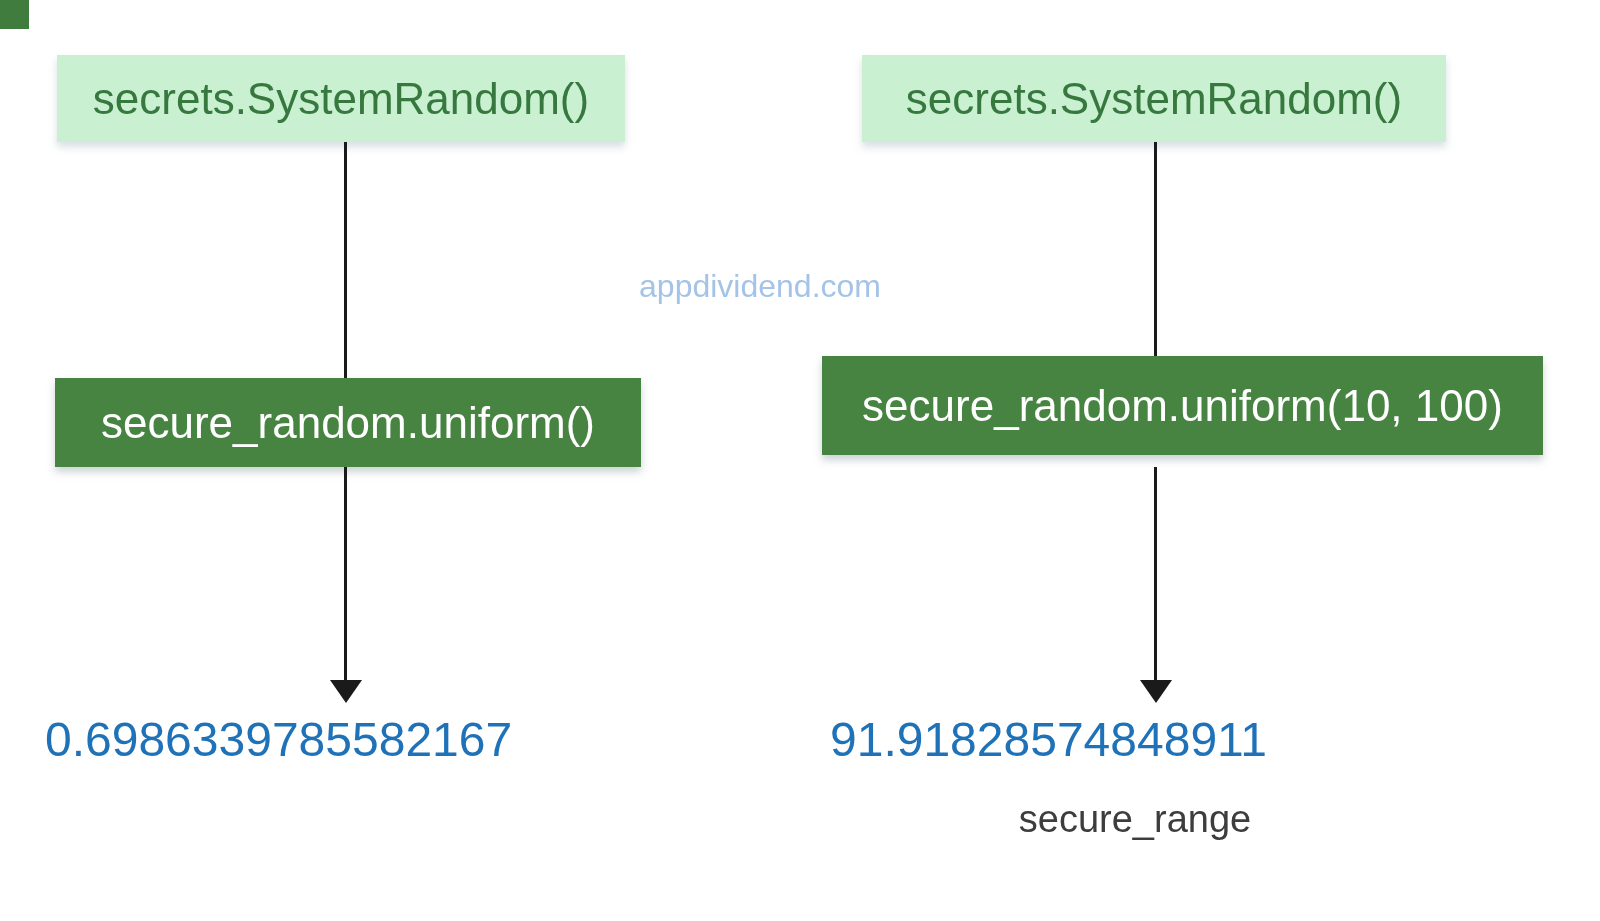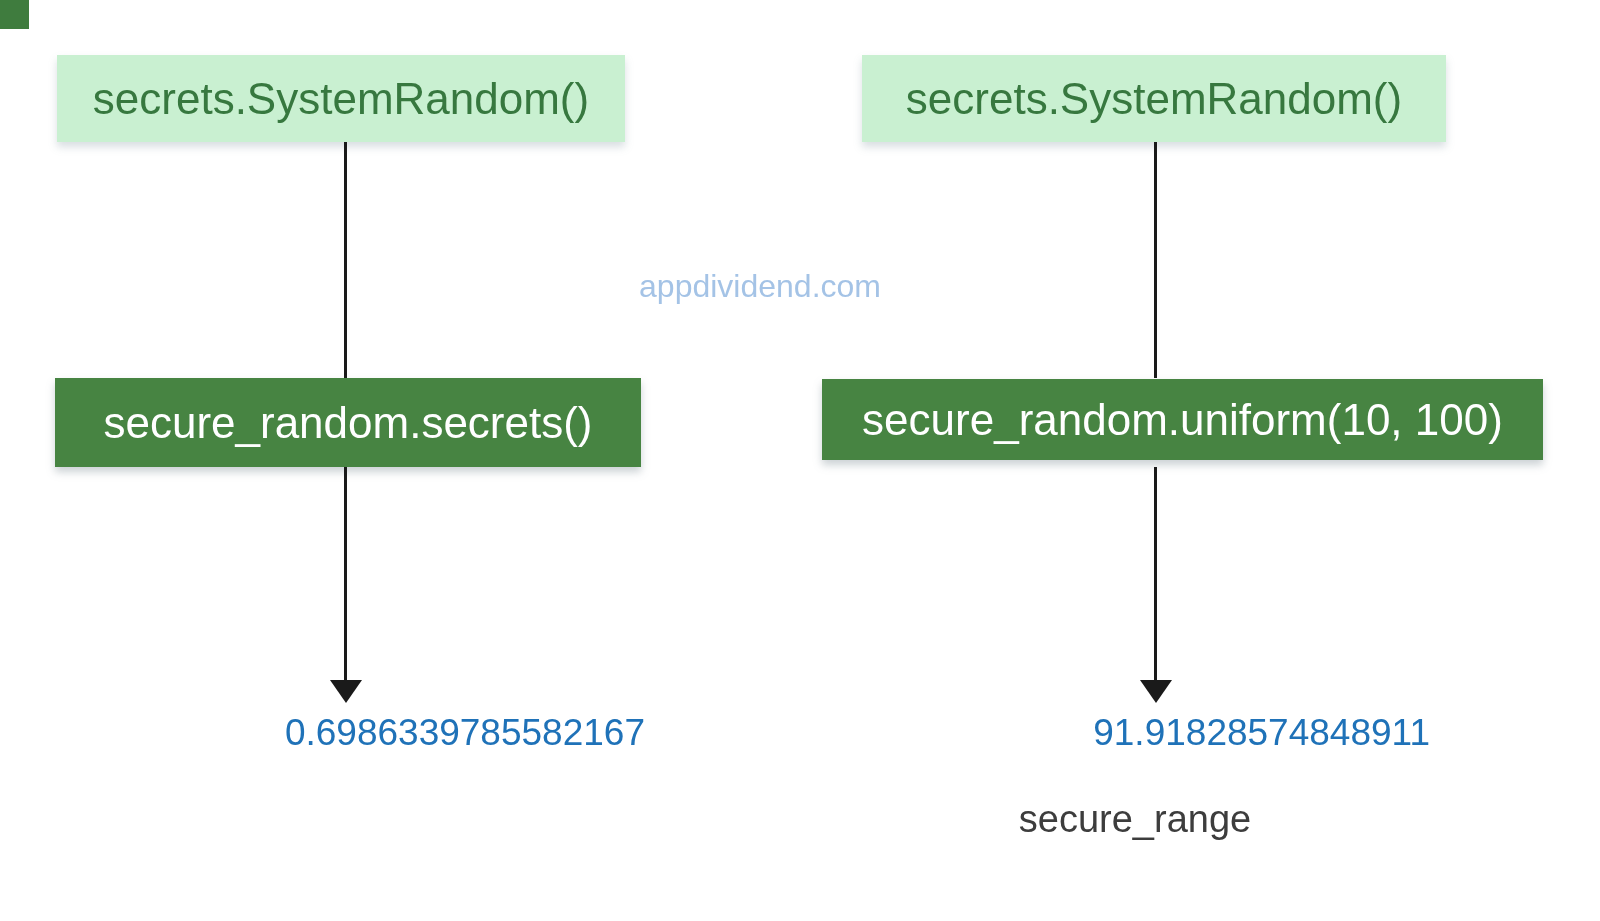--- a/index.html
+++ b/index.html
@@ -31,21 +31,21 @@
   }
   .node.dark {
     background: #478442;
     color: #ffffff;
     font-size: 44px;
     box-shadow: 0 5px 8px rgba(110, 125, 135, 0.35);
   }
   #src-left  { left: 57px;  top: 55px;  width: 568px; height: 87px; }
   #src-right { left: 862px; top: 55px;  width: 584px; height: 87px; }
   #call-left { left: 55px;  top: 378px; width: 586px; height: 89px; }
-  #call-right{ left: 822px; top: 379px; width: 721px; height: 81px; }
+  #call-right{ left: 822px; top: 356px; width: 721px; height: 99px; }
 
   .vline {
     position: absolute;
     width: 3px;
     background: #1a1a1a;
   }
   #line-left-top    { left: 344px;  top: 142px; height: 236px; }
   #line-right-top   { left: 1154px; top: 142px; height: 236px; }
   #line-left-bottom { left: 344px;  top: 467px; height: 215px; }
   #line-right-bottom{ left: 1154px; top: 467px; height: 215px; }
@@ -55,22 +55,22 @@
     width: 0; height: 0;
     border-left: 16px solid transparent;
     border-right: 16px solid transparent;
     border-top: 23px solid #1a1a1a;
   }
   #arrowhead-left  { left: 330px;  top: 680px; }
   #arrowhead-right { left: 1140px; top: 680px; }
 
   .result-value {
     position: absolute;
-    text-align: right;
-    font-size: 37px;
+    text-align: left;
+    font-size: 48px;
     color: #1f72b8;
     white-space: nowrap;
   }
   #value-left  { left: 45px;  top: 712px; width: 600px; }
   #value-right { left: 830px; top: 712px; width: 600px; }
 
   .result-label {
     position: absolute;
     text-align: center;
     font-size: 38px;
@@ -92,21 +92,21 @@
 <body>
 
 <div class="canvas">
 
   <div class="corner-square"></div>
 
   <div class="node light" id="src-left">secrets.SystemRandom()</div>
 
   <div class="vline" id="line-left-top"></div>
 
-  <div class="node dark" id="call-left">secure_random.secrets()</div>
+  <div class="node dark" id="call-left">secure_random.uniform()</div>
 
   <div class="vline" id="line-left-bottom"></div>
 
   <div class="arrowhead" id="arrowhead-left"></div>
 
   <div class="result-value" id="value-left">0.6986339785582167</div>
 
 
   <div class="node light" id="src-right">secrets.SystemRandom()</div>
 

